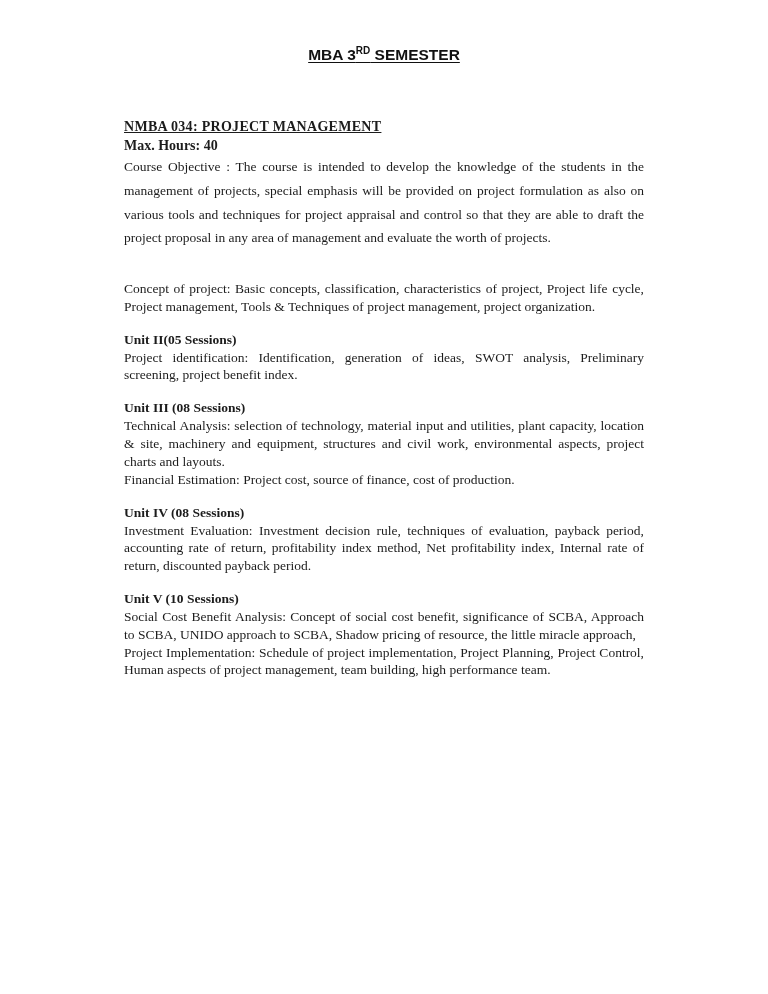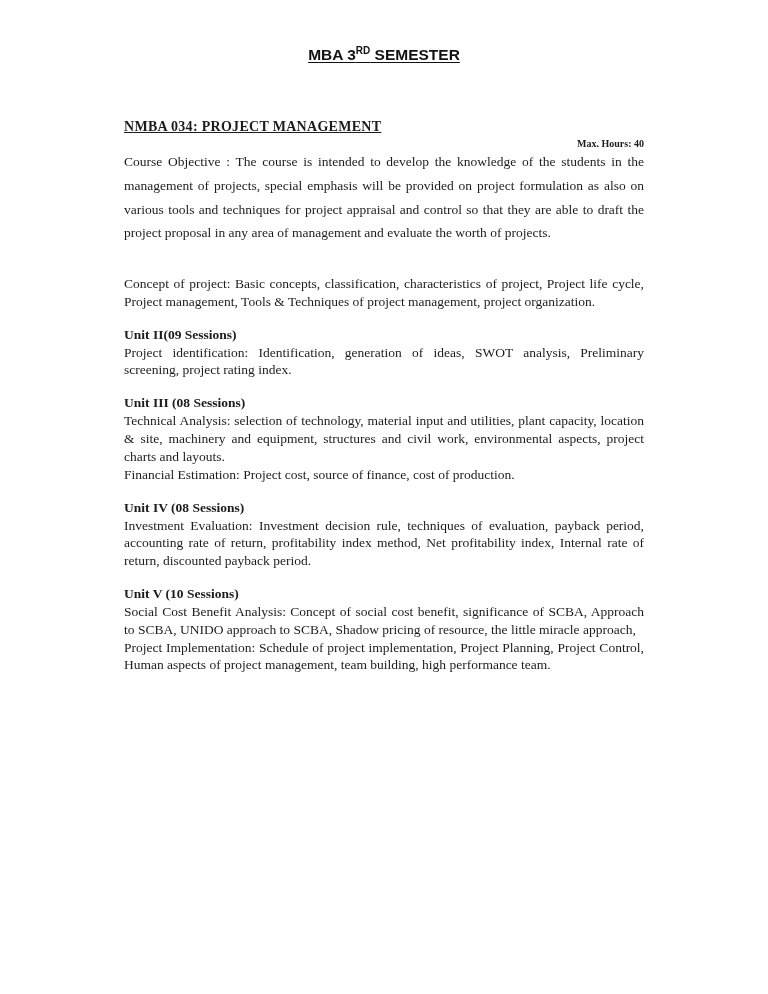--- a/index.html
+++ b/index.html
@@ -33,23 +33,23 @@
     line-height: 0;
   }
   .course-header {
     font-weight: bold;
     font-size: 14px;
     letter-spacing: 0.3px;
     margin-top: 55px;
     text-decoration: underline;
   }
   .max-hours {
-    text-align: right;
+    text-align: left;
     font-weight: bold;
-    font-size: 10px;
+    font-size: 14px;
     margin-top: 3px;
   }
   .objective {
     margin: 1px 0 30px 0;
     line-height: 1.76;
     text-align: justify;
   }
   .unit { margin-top: 16px; }
   .unit:first-of-type { margin-top: 0; }
   .unit h2 {
@@ -77,22 +77,22 @@
 
   <div class="max-hours">Max. Hours: 40</div>
 
   <p class="objective">Course Objective : The course is intended to develop the knowledge of the students in the management of projects, special emphasis will be provided on project formulation as also on various tools and techniques for project appraisal and control so that they are able to draft the project proposal in any area of management and evaluate the worth of projects.</p>
 
   <section class="unit">
     <p>Concept of project: Basic concepts, classification, characteristics of project, Project life cycle, Project management, Tools &amp; Techniques of project management, project organization.</p>
   </section>
 
   <section class="unit">
-    <h2>Unit II(09 Sessions)</h2>
-    <p>Project identification: Identification, generation of ideas, SWOT analysis, Preliminary screening, project rating index.</p>
+    <h2>Unit II(05 Sessions)</h2>
+    <p>Project identification: Identification, generation of ideas, SWOT analysis, Preliminary screening, project benefit index.</p>
   </section>
 
   <section class="unit">
     <h2>Unit III (08 Sessions)</h2>
     <p>Technical Analysis: selection of technology, material input and utilities, plant capacity, location &amp; site, machinery and equipment, structures and civil work, environmental aspects, project charts and layouts.</p>
     <p>Financial Estimation: Project cost, source of finance, cost of production.</p>
   </section>
 
   <section class="unit">
     <h2>Unit IV (08 Sessions)</h2>

